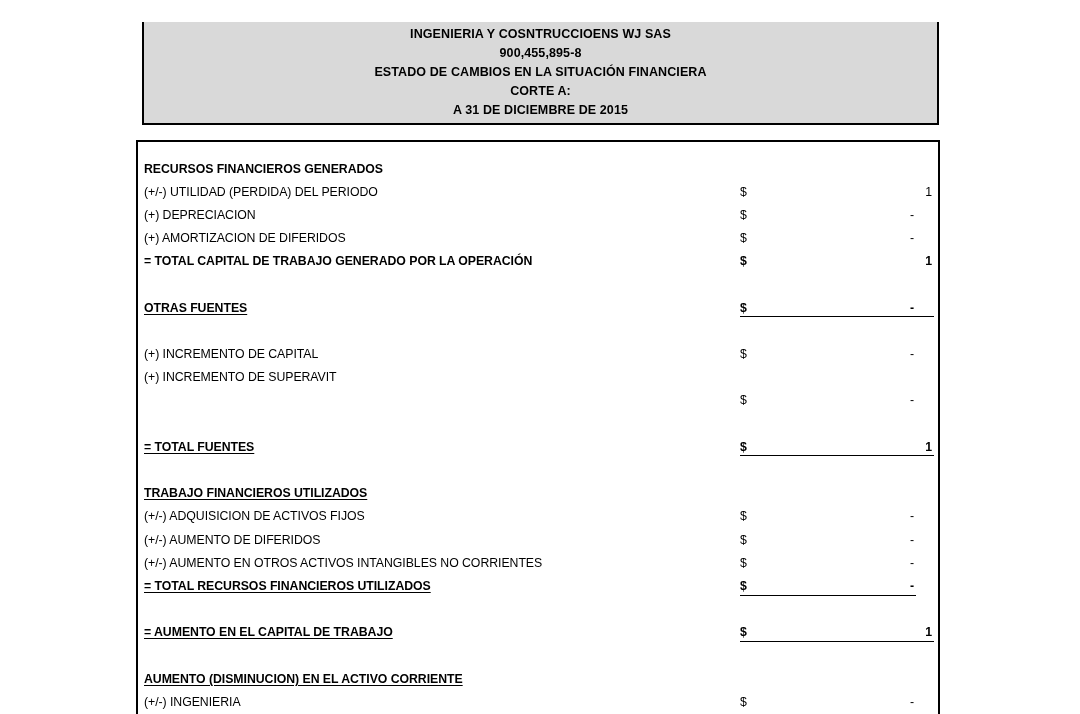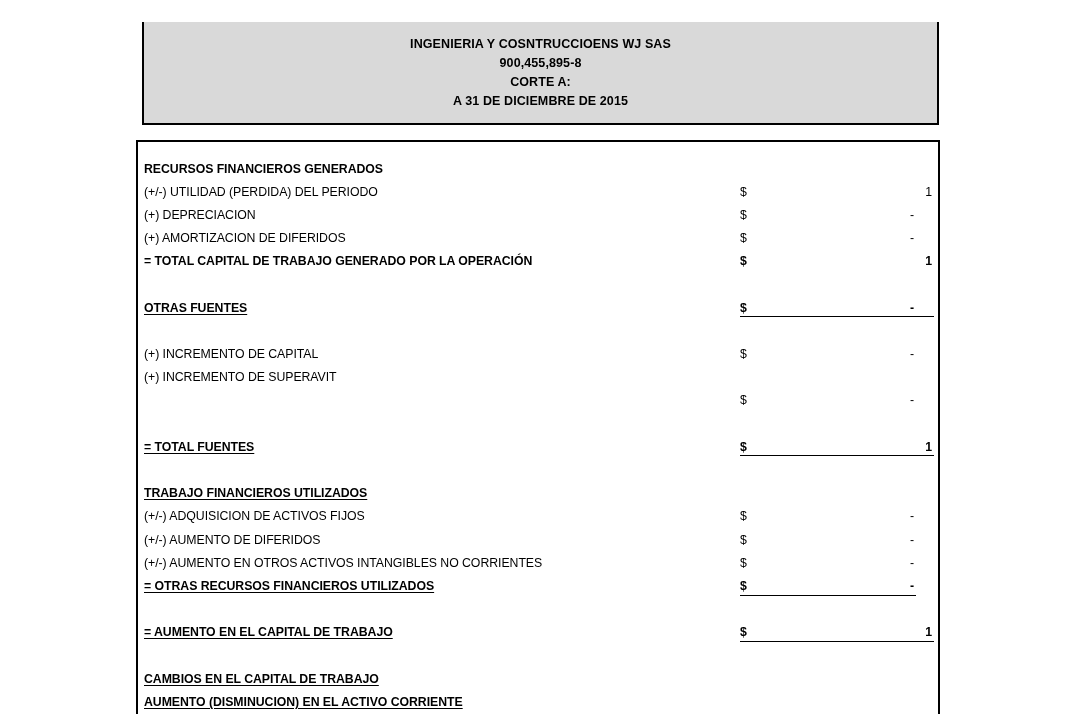--- a/index.html
+++ b/index.html
@@ -123,20 +123,21 @@
   .rule.short { width: 176px; }
 </style>
 </head>
 <body>
 
 <div id="page">
 
   <div class="header-box">
     <div class="header-line">INGENIERIA Y COSNTRUCCIOENS WJ SAS</div>
     <div class="header-line">900,455,895-8</div>
+    <div class="header-line">ESTADO DE CAMBIOS EN LA SITUACIÓN FINANCIERA</div>
     <div class="header-line">CORTE A:</div>
     <div class="header-line">A 31 DE DICIEMBRE DE 2015</div>
   </div>
 
   <div class="table-box">
     <div class="rows" id="rows-container">
         <div class="row">
           <div class="label bold">RECURSOS FINANCIEROS GENERADOS</div>
         </div>
         <div class="row">
@@ -199,37 +200,34 @@
           <div class="label">(+/-) AUMENTO DE DIFERIDOS</div>
           <div class="currency">$</div>
           <div class="value dash">-</div>
         </div>
         <div class="row">
           <div class="label">(+/-) AUMENTO EN OTROS ACTIVOS INTANGIBLES NO CORRIENTES</div>
           <div class="currency">$</div>
           <div class="value dash">-</div>
         </div>
         <div class="row">
-          <div class="label bold underline">= OTRAS RECURSOS FINANCIEROS UTILIZADOS</div>
+          <div class="label bold underline">= TOTAL RECURSOS FINANCIEROS UTILIZADOS</div>
           <div class="currency bold">$</div>
           <div class="value bold dash">-</div>
           <div class="rule short"></div>
         </div>
         <div class="row spacer"></div>
         <div class="row">
           <div class="label bold underline">= AUMENTO EN EL CAPITAL DE TRABAJO</div>
           <div class="currency bold">$</div>
           <div class="value bold">1</div>
           <div class="rule full"></div>
         </div>
         <div class="row spacer"></div>
         <div class="row">
-          <div class="label bold underline">CAMBIOS EN EL CAPITAL DE TRABAJO</div>
-        </div>
-        <div class="row">
           <div class="label bold underline">AUMENTO (DISMINUCION) EN EL ACTIVO CORRIENTE</div>
         </div>
         <div class="row">
           <div class="label">(+/-) INGENIERIA</div>
           <div class="currency">$</div>
           <div class="value dash">-</div>
         </div>
       </div>
   </div>
 

